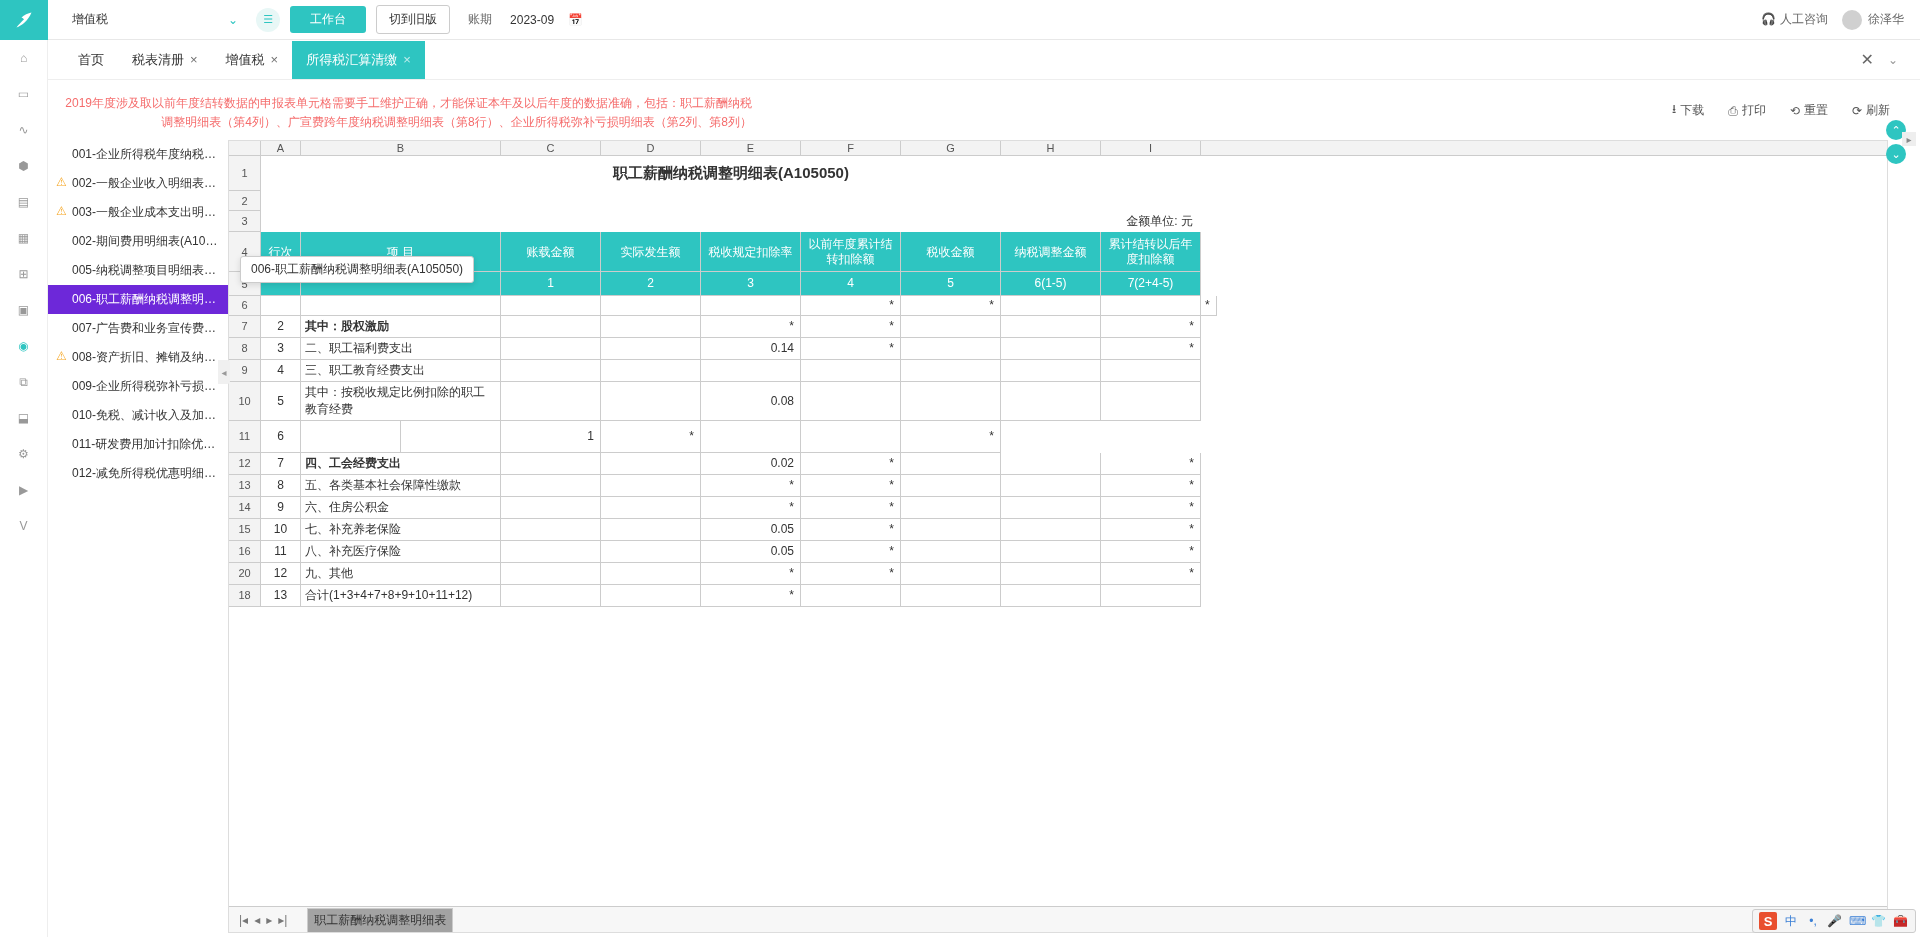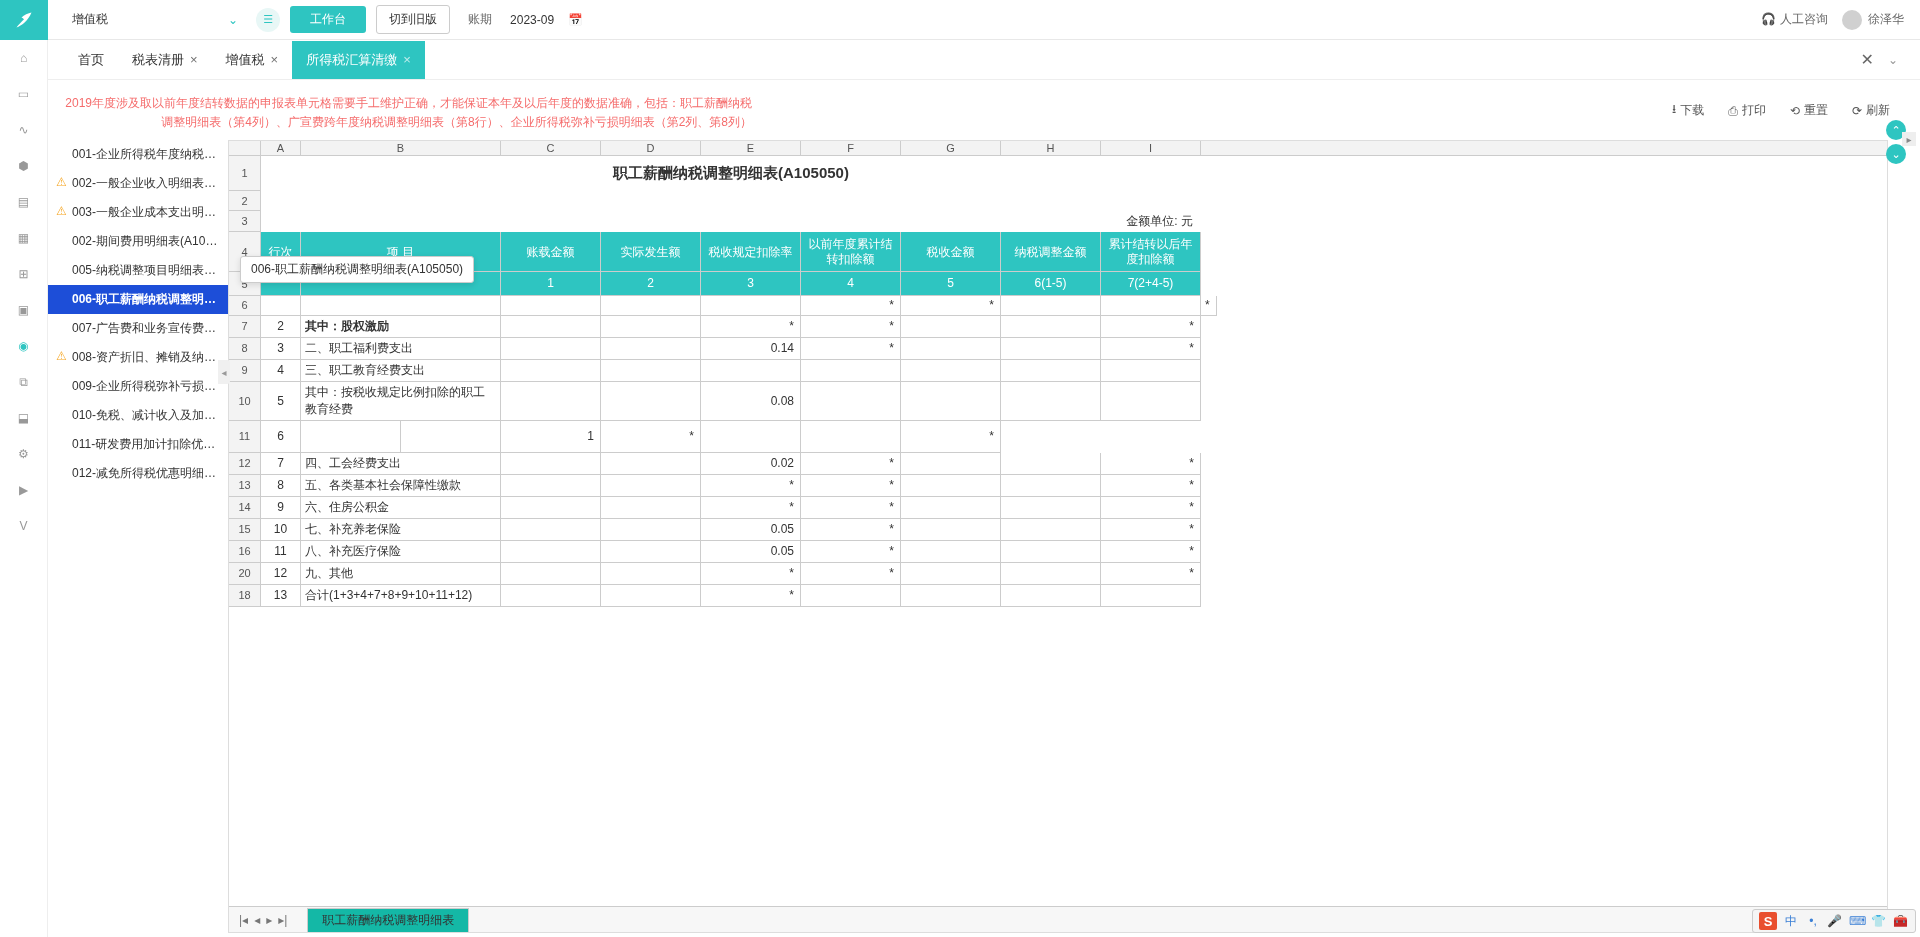--- a/index.html
+++ b/index.html
@@ -38,21 +38,21 @@
 .content { position: absolute; left: 48px; right: 24px; top: 80px; bottom: 0; display: flex; flex-direction: column; }
 .warning { color: #f56c6c; font-size: 12px; padding: 14px 16px 4px; max-width: 720px; line-height: 1.6; text-align: right; }
 .toolbar-right { position: absolute; right: 30px; top: 100px; display: flex; gap: 24px; color: #555; font-size: 12px; z-index: 5; }
 .toolbar-right span { cursor: pointer; display: flex; align-items: center; gap: 4px; }
 
 .body-row { flex: 1; display: flex; overflow: hidden; }
 
 
 .sidelist { width: 180px; padding: 4px 0; overflow-y: auto; font-size: 12px; position: relative; }
 .side-item { padding: 6px 8px 6px 24px; color: #333; cursor: pointer; white-space: nowrap; overflow: hidden; text-overflow: ellipsis; position: relative; }
-.side-item.active { background: #1d4ed8; color: #fff; font-weight: bold; }
+.side-item.active { background: #6d28d9; color: #fff; }
 .side-item .warn { position: absolute; left: 8px; color: #f5a623; }
 .side-collapse { position: absolute; left: 218px; top: 360px; width: 12px; height: 24px; background: #f0f0f0; display: flex; align-items: center; justify-content: center; color: #999; cursor: pointer; z-index: 6; font-size: 10px; border-radius: 0 3px 3px 0; }
 .tooltip-pop { position: absolute; left: 240px; top: 256px; background: #fff; border: 1px solid #ccc; border-radius: 3px; padding: 4px 10px; font-size: 12px; color: #333; z-index: 10; box-shadow: 0 2px 6px rgba(0,0,0,.12); }
 
 
 .sheet-wrap { flex: 1; display: flex; flex-direction: column; border: 1px solid #ddd; margin: 4px 8px 4px 0; position: relative; }
 .col-headers { display: flex; background: #f3f3f3; border-bottom: 1px solid #ccc; }
 .corner { width: 32px; border-right: 1px solid #ccc; background: #f3f3f3; }
 .colh { border-right: 1px solid #ccc; text-align: center; font-size: 11px; color: #555; padding: 1px 0; }
 .rows { flex: 1; overflow: auto; }
@@ -61,21 +61,21 @@
 .cell { border-right: 1px solid #ccc; border-bottom: 1px solid #ccc; padding: 2px 4px; font-size: 12px; display: flex; align-items: center; overflow: hidden; }
 .title-row .cell { border: none; justify-content: center; font-weight: bold; font-size: 15px; padding: 8px 0; }
 .unit-row .cell { border: none; justify-content: flex-end; padding-right: 8px; color: #333; }
 .hdr { background: #2ec5c1; color: #fff; justify-content: center; font-size: 12px; padding: 4px 2px; text-align: center; line-height: 1.2; }
 .num { justify-content: flex-end; padding-right: 6px; }
 .star { justify-content: flex-end; padding-right: 6px; color: #333; }
 .rowcenter { justify-content: center; }
 .sheet-tabs { display: flex; align-items: center; border-top: 1px solid #ccc; background: #f7f7f7; height: 26px; }
 .sheet-nav { display: flex; gap: 6px; padding: 0 10px; color: #777; }
 .sheet-nav span { cursor: pointer; }
-.sheet-tab { background: #14b8a6; border: 1px solid #ccc; border-bottom: none; padding: 3px 14px; font-size: 12px; margin-left: 10px; cursor: pointer; }
+.sheet-tab { background: #a3a3a3; border: 1px solid #ccc; border-bottom: none; padding: 3px 6px; font-size: 12px; margin-left: 10px; cursor: pointer; }
 .sheet-slider { margin-left: auto; display: flex; align-items: center; gap: 6px; padding-right: 10px; }
 .slider-track { width: 80px; height: 6px; background: #ddd; border-radius: 3px; position: relative; }
 .slider-thumb { position: absolute; left: 0; width: 10px; height: 10px; background: #999; border-radius: 50%; top: -2px; }
 
 
 .year-bar { position: absolute; right: 0; top: 120px; width: 48px; display: flex; flex-direction: column; align-items: center; gap: 4px; font-size: 11px; }
 .year-btn-top, .year-btn-bot { width: 20px; height: 20px; border-radius: 50%; background: #2ec5c1; color: #fff; display: flex; align-items: center; justify-content: center; cursor: pointer; }
 .year-item { color: #bbb; padding: 4px 6px; cursor: pointer; }
 .year-item.sel { background: #2ec5c1; color: #fff; border-radius: 3px; }
 .year-item.avail { color: #333; }
@@ -300,21 +300,21 @@
             <div class="cell " style="width: 100px;"></div>
             <div class="cell num" style="width: 100px;">1</div>
             <div class="cell star" style="width: 100px;">*</div>
             <div class="cell " style="width: 100px;"></div>
             <div class="cell " style="width: 100px;"></div>
             <div class="cell star" style="width: 100px;">*</div>
           </div>
           <div class="row ">
             <div class="rh">12</div>
             <div class="cell rowcenter" style="width: 40px;">7</div>
-            <div class="cell " style="width: 200px;">四、工会经费支出</div>
+            <div class="cell " style="width: 200px; font-weight: bold;">四、工会经费支出</div>
             <div class="cell " style="width: 100px;"></div>
             <div class="cell " style="width: 100px;"></div>
             <div class="cell num" style="width: 100px;">0.02</div>
             <div class="cell star" style="width: 100px;">*</div>
             <div class="cell " style="width: 100px;"></div>
             <div class="cell " style="width: 100px;"></div>
             <div class="cell star" style="width: 100px;">*</div>
           </div>
           <div class="row ">
             <div class="rh">13</div>

